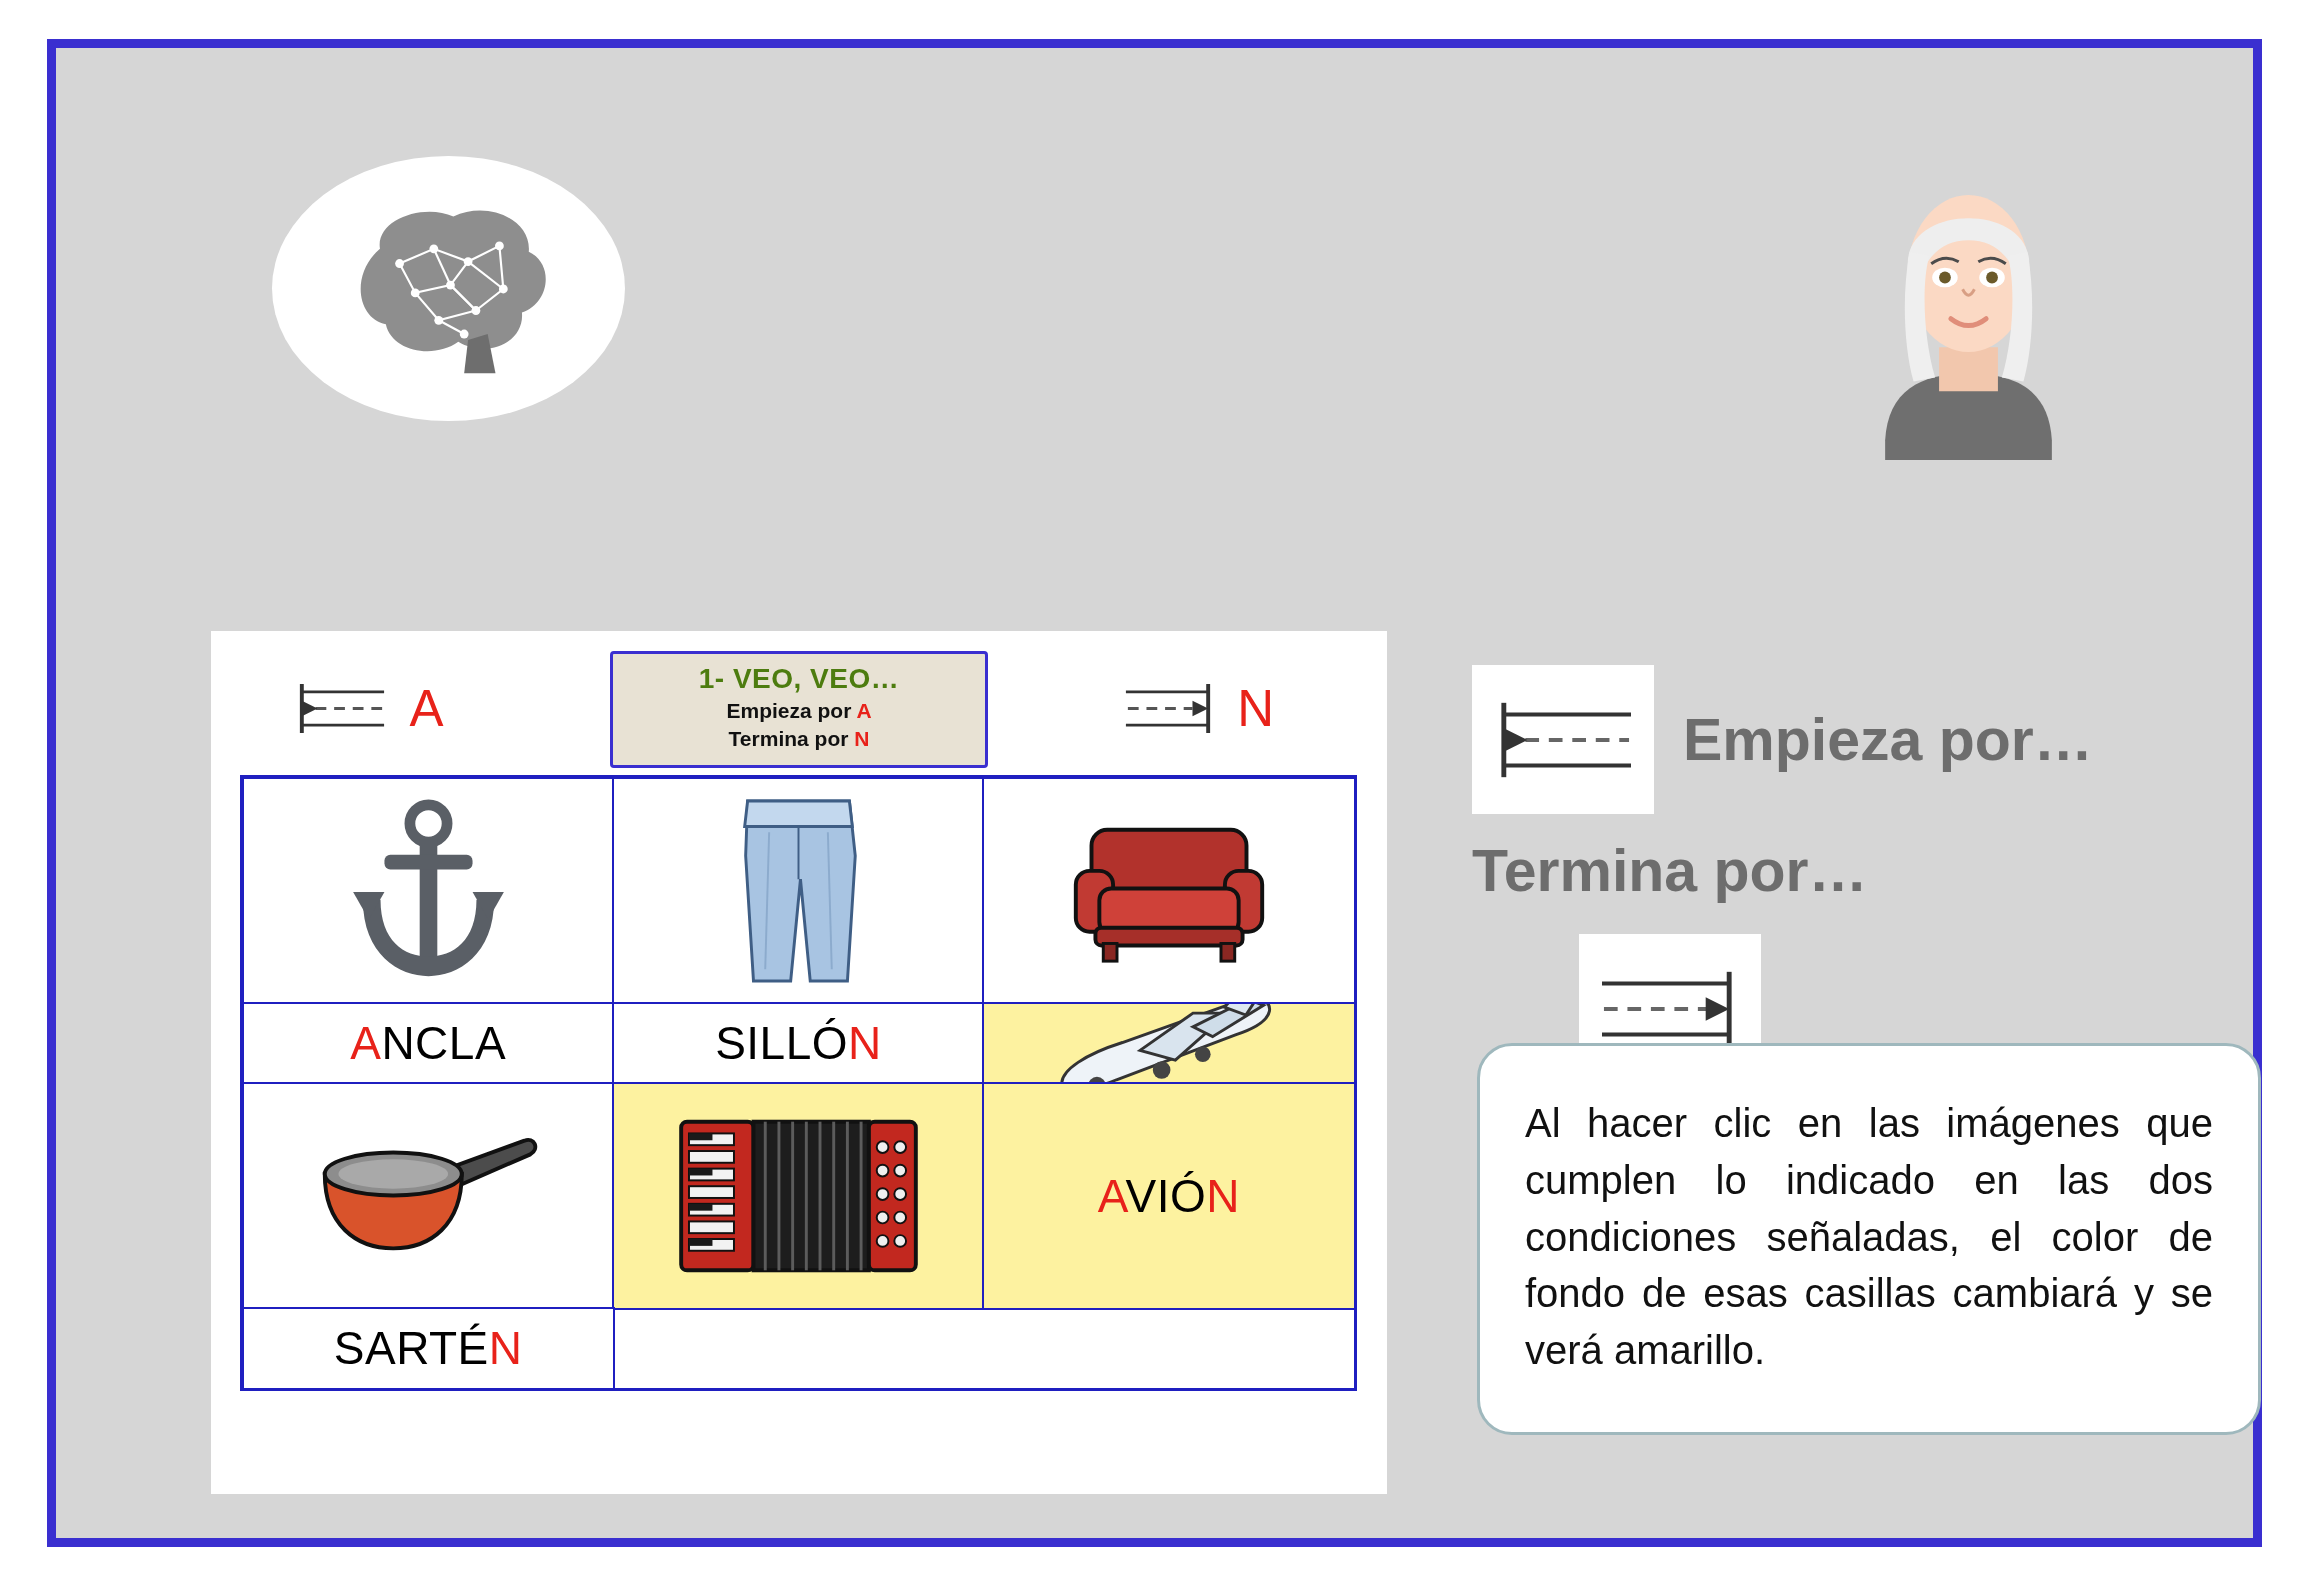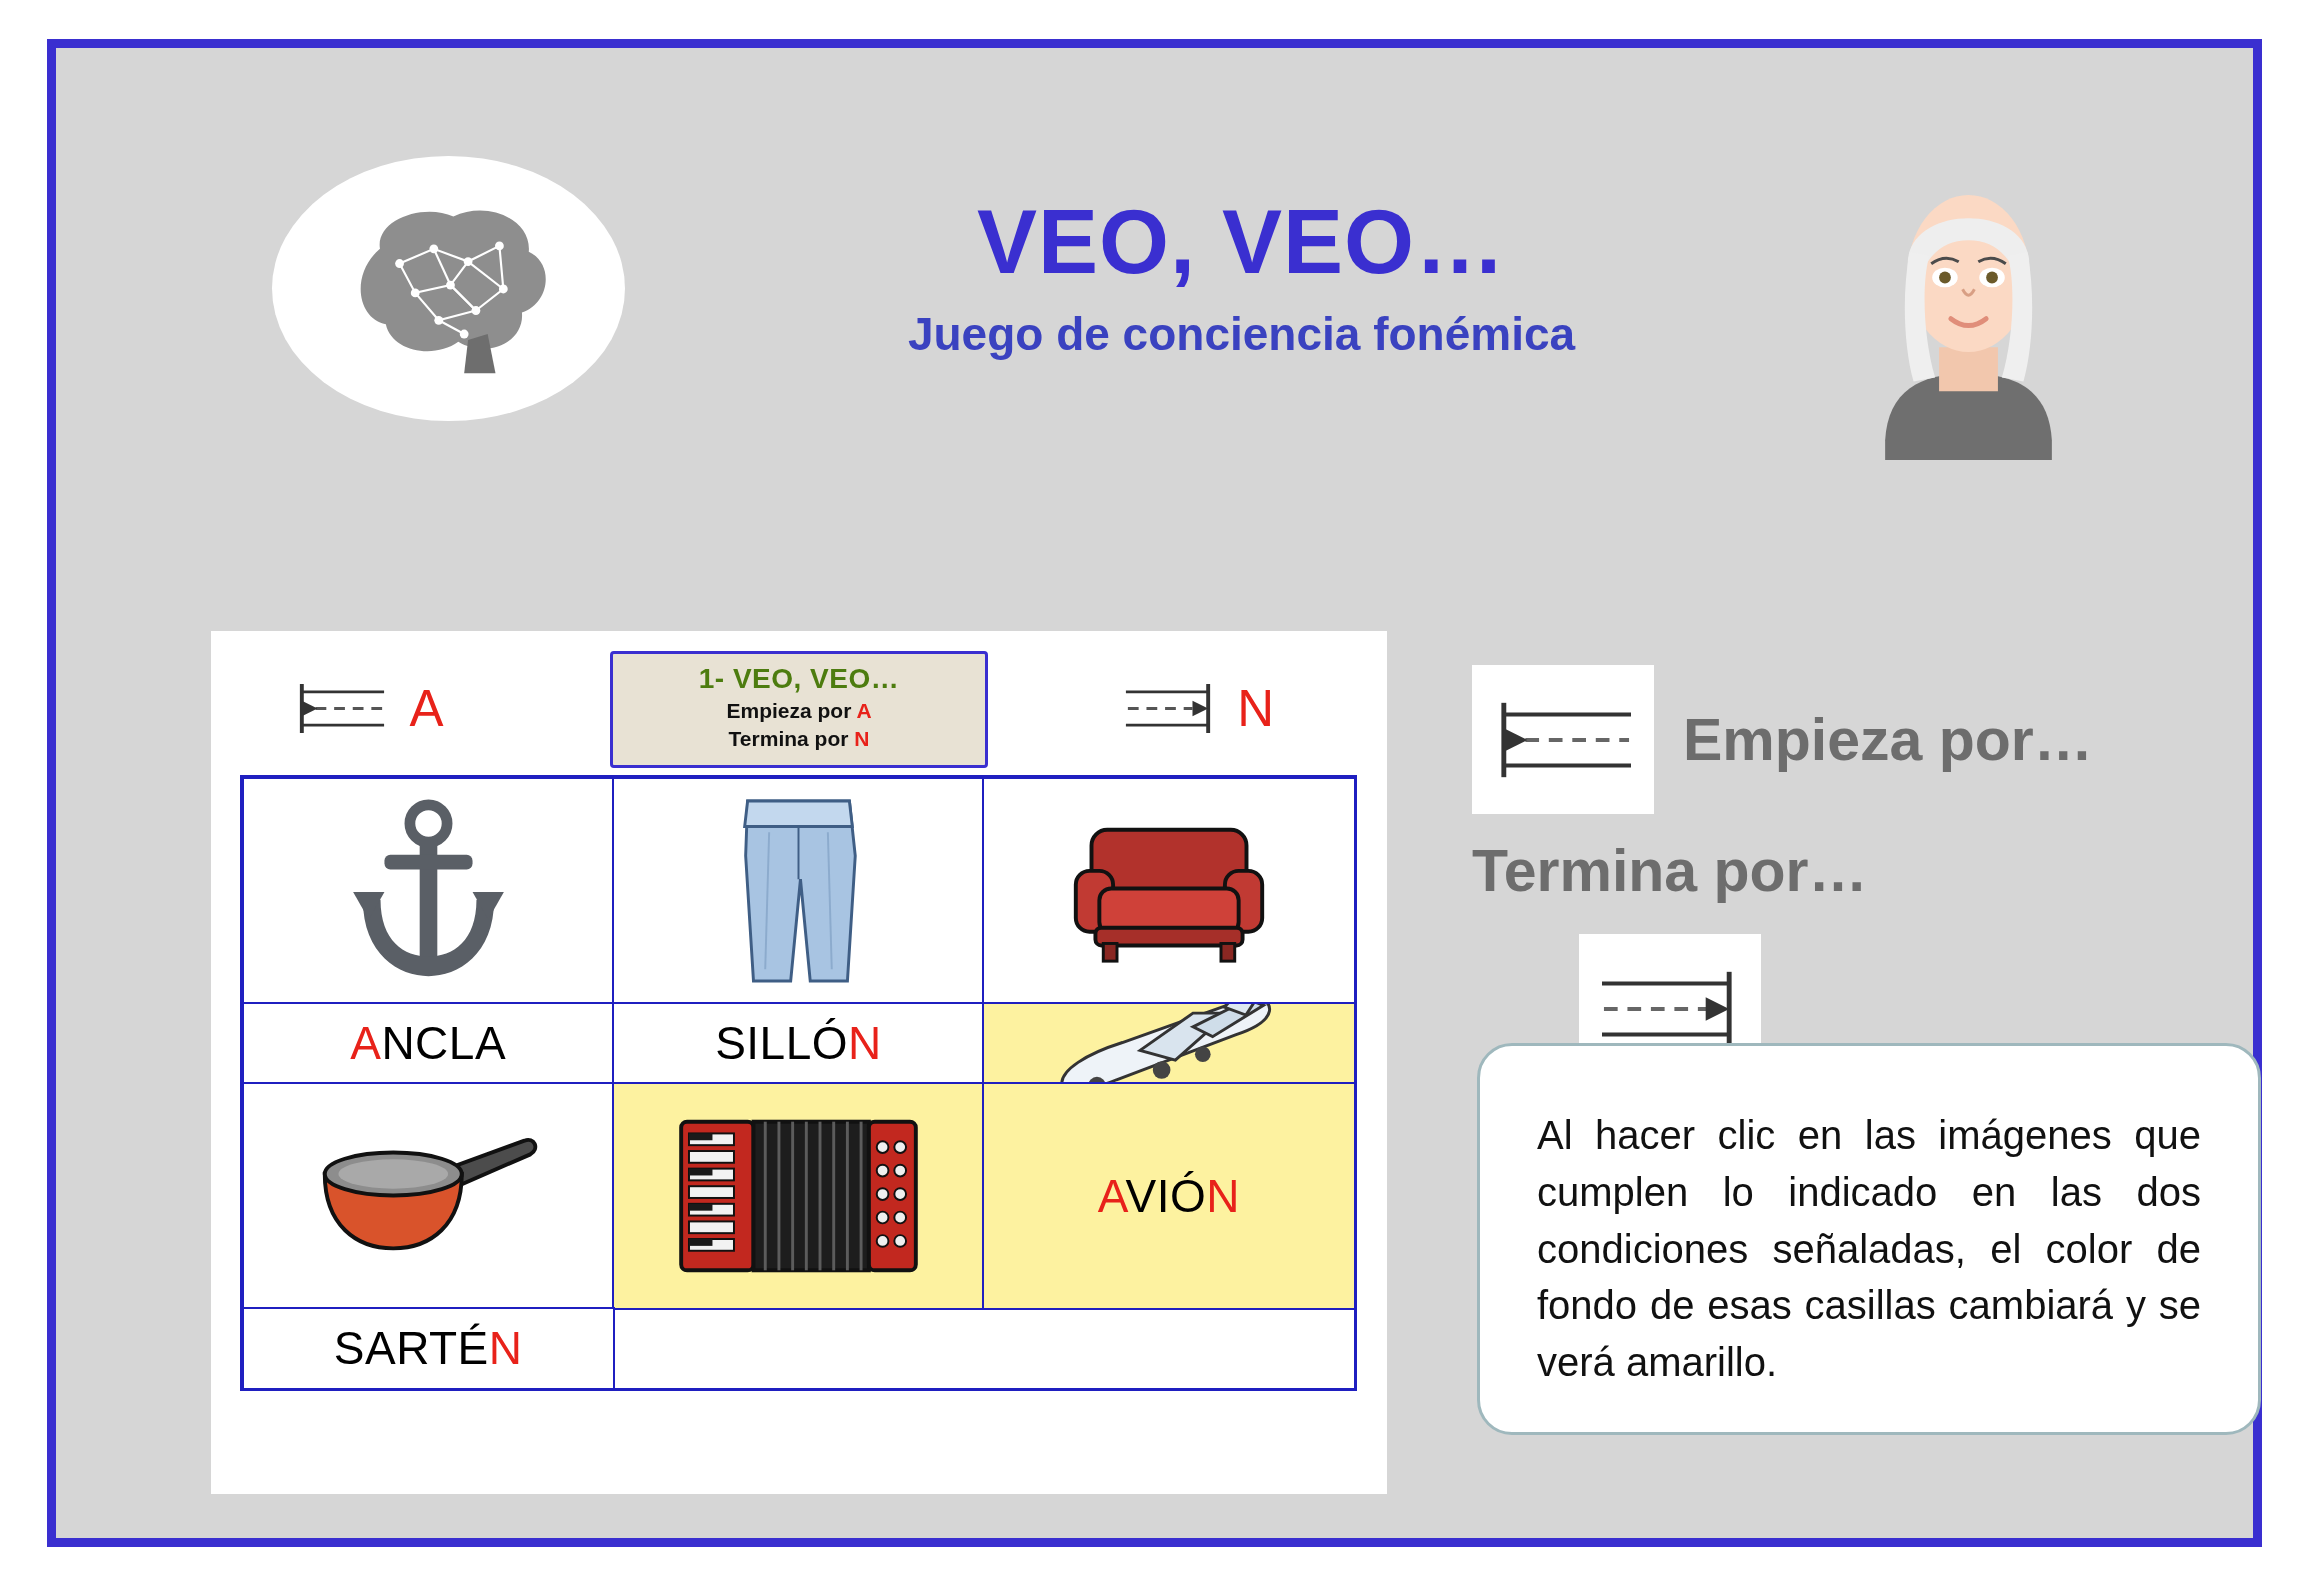--- a/index.html
+++ b/index.html
@@ -200,21 +200,21 @@
     top: 995px;
     width: 784px;
     height: 392px;
     background: #ffffff;
     border: 3.9px solid #9fb8bd;
     border-radius: 35px;
     box-sizing: border-box;
     padding: 49px 45px;
   }
   .note p {
-    margin: 12px;
+    margin: 0;
     font-size: 40px;
     line-height: 1.42;
     color: #111111;
     text-align: justify;
     text-align-last: left;
     font-family: "Liberation Sans", sans-serif;
   }
 </style>
 </head>
 <body>
@@ -244,24 +244,20 @@
           <circle cx="96" cy="100" r="4.5"></circle>
             <circle cx="132" cy="92" r="4.5"></circle>
           <circle cx="120" cy="128" r="4.5"></circle>
             <circle cx="158" cy="118" r="4.5"></circle>
           <circle cx="186" cy="96" r="4.5"></circle>
             <circle cx="146" cy="142" r="4.5"></circle>
         </g>
       </svg>
     </div>
 
-    <div class="title-block">
-      <div class="main-title">VEO, VEO…</div>
-      <div class="subtitle">Juego de conciencia fonémica</div>
-    </div>
 
     <svg class="avatar" viewBox="0 0 260 320">
       <rect x="0" y="0" width="260" height="320" fill="#d6d6d6"></rect>
       <path d="M45 300 C48 250, 80 232, 130 232 C180 232, 212 250, 215 300 L215 320 L45 320 Z" fill="#6f6f6f"></path>
       <path d="M100 205 h60 v45 h-60 z" fill="#f2c7ad"></path>
       <ellipse cx="130" cy="130" rx="62" ry="80" fill="#fbd9c4"></ellipse>
       <path d="M68 120 C68 58, 192 58, 192 120 C192 150, 188 165, 186 178 C186 130, 168 96, 130 96 C92 96, 74 130, 74 178 C72 165, 68 150, 68 120 Z" fill="#eeeeee"></path>
       <path d="M70 108 C62 150, 64 205, 74 240 L96 236 C84 196, 82 140, 90 112 Z" fill="#efefef"></path>
       <path d="M190 108 C198 150, 196 205, 186 240 L164 236 C176 196, 178 140, 170 112 Z" fill="#efefef"></path>
       <ellipse cx="106" cy="134" rx="13" ry="10" fill="#ffffff"></ellipse>

